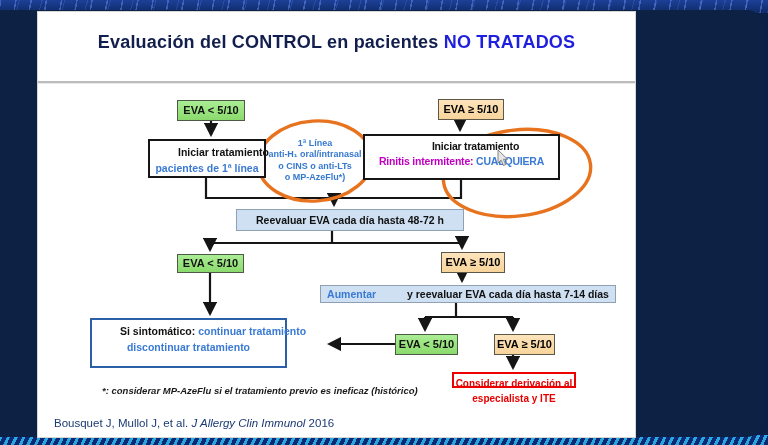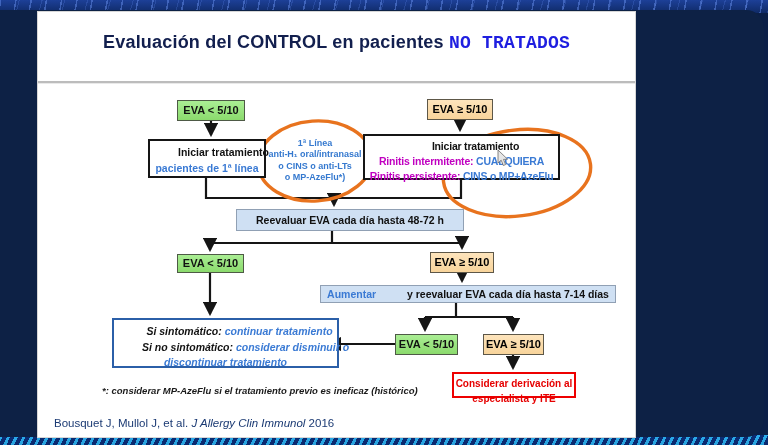--- a/index.html
+++ b/index.html
@@ -20,30 +20,30 @@
   .bg-panel{position:absolute;left:0;top:10px;right:4px;bottom:8px;
     background:#0d2145;border-radius:0 18px 18px 0;}
 
   
   .slide{position:absolute;left:38px;top:12px;width:597px;height:425px;background:#ffffff;
     box-shadow:0 0 0 1px #d7d7d7;}
 
   .slide-title{position:absolute;left:0;top:20px;width:100%;text-align:center;
     font-weight:bold;font-size:18px;letter-spacing:.2px;white-space:nowrap;}
   .title-main{color:#121f4e;}
-  .title-hl{color:#1f1fe0;font-family:Liberation Mono, monospace;}
+  .title-hl{color:#1f1fe0;}
   .title-sep{position:absolute;left:0;top:69px;width:100%;height:2px;background:#bcbcbc;
     border-bottom:1px solid #e9e9e9;}
 
   .fc{position:absolute;left:0;top:0;width:597px;height:425px;font-weight:bold;}
 
   .box{position:absolute;box-sizing:border-box;text-align:center;white-space:nowrap;}
   .eva{border:1.4px solid #4e5a46;font-size:11px;color:#111;
        background:linear-gradient(#aaee94,#8bda6d);}
-  .tan{border:1.4px solid #5d5748;background:linear-gradient(#fde4bc,#f8d49b);}
+  .tan{border:1.4px solid #5d5748;background:linear-gradient(#fde4bc,#f8d49b);margin-left:11px;}
   .initbox{background:#fff;border:2px solid #151515;color:#111;}
   .infobox{background:#cfe0f3;border:1px solid #90a0b4;color:#111;}
   .symbox{background:#fff;border:2.5px solid #2b5fa8;color:#111;
           font-size:10.5px;line-height:1.48;padding-top:4px;}
   .redbox{background:#fff;border:2.5px solid #ee0000;color:#e60000;
           font-size:10px;line-height:1.45;padding-top:3px;}
 
   .blue-t{color:#3a7ad4;}
   .mag-t{color:#c000c0;}
   .blk-t{color:#111;padding-left:28px;}
@@ -109,49 +109,47 @@
       <div class="box tan" style="left:389px;top:87px;width:66px;height:21px;line-height:19px;font-size:11px;">EVA ≥ 5/10</div>
 
       <div class="box initbox" style="left:110px;top:127px;width:118px;height:39px;font-size:10.5px;line-height:1.55;padding-top:3px;">
         <div class="blk-t">Iniciar tratamiento</div>
         <div class="blue-t">pacientes de 1ª línea</div>
       </div>
 
       <div class="box initbox" style="left:325px;top:122px;width:197px;height:46px;font-size:10.5px;line-height:1.45;padding-top:3px;letter-spacing:-0.2px;">
         <div class="blk-t">Iniciar tratamiento</div>
         <div><span class="mag-t">Rinitis intermitente: </span><span class="blue-t">CUALQUIERA</span></div>
-        <div><span class="mag-t">Rinitis persistente: </span><span class="blue-t">CINS o MP+AzeFlu</span></div>
       </div>
 
       <div class="annot">
         <div>1ª Línea</div>
         <div>anti-H₁ oral/intranasal</div>
         <div>o CINS o anti-LTs</div>
         <div>o MP-AzeFlu*)</div>
       </div>
 
       <div class="box infobox" style="left:198px;top:197px;width:228px;height:22px;line-height:20px;font-size:10.5px;">Reevaluar EVA cada día hasta 48-72 h</div>
 
       <div class="box eva" style="left:139px;top:242px;width:67px;height:19px;line-height:17px;">EVA &lt; 5/10</div>
       <div class="box tan" style="left:392px;top:240px;width:64px;height:21px;line-height:19px;font-size:11px;">EVA ≥ 5/10</div>
 
       <div class="box infobox" style="left:282px;top:273px;width:296px;height:18px;line-height:16px;font-size:10.5px;">
         <span class="blue-t">Aumentar</span><span class="blk-t"> y reevaluar EVA cada día hasta 7-14 días</span>
       </div>
 
-      <div class="box symbox" style="left:74px;top:306px;width:227px;height:50px;font-style:italic;">
+      <div class="box symbox" style="left:52px;top:306px;width:197px;height:50px;">
         <div><span class="blk-t">Si sintomático: </span><span class="blue-t">continuar tratamiento</span></div>
-        <div><span class="blk-t">Si no sintomático: </span><span class="blue-t">considerar disminuir o</span></div>
         <div class="blue-t">discontinuar tratamiento</div>
       </div>
 
       <div class="box eva" style="left:357px;top:322px;width:63px;height:21px;line-height:19px;">EVA &lt; 5/10</div>
       <div class="box tan" style="left:445px;top:322px;width:61px;height:21px;line-height:19px;font-size:11px;">EVA ≥ 5/10</div>
 
-      <div class="box redbox" style="left:414px;top:360px;width:124px;height:26px;">
+      <div class="box redbox" style="left:414px;top:360px;width:124px;height:16px;">
         <div>Considerar derivación al</div>
         <div>especialista y ITE</div>
       </div>
     </div>
 
     <div class="footnote">*: considerar MP-AzeFlu si el tratamiento previo es ineficaz (histórico)</div>
 
     <div class="citation">
       <span>Bousquet J, Mullol J, et al. </span><i>J Allergy Clin Immunol</i><span>  2016</span>
     </div>

